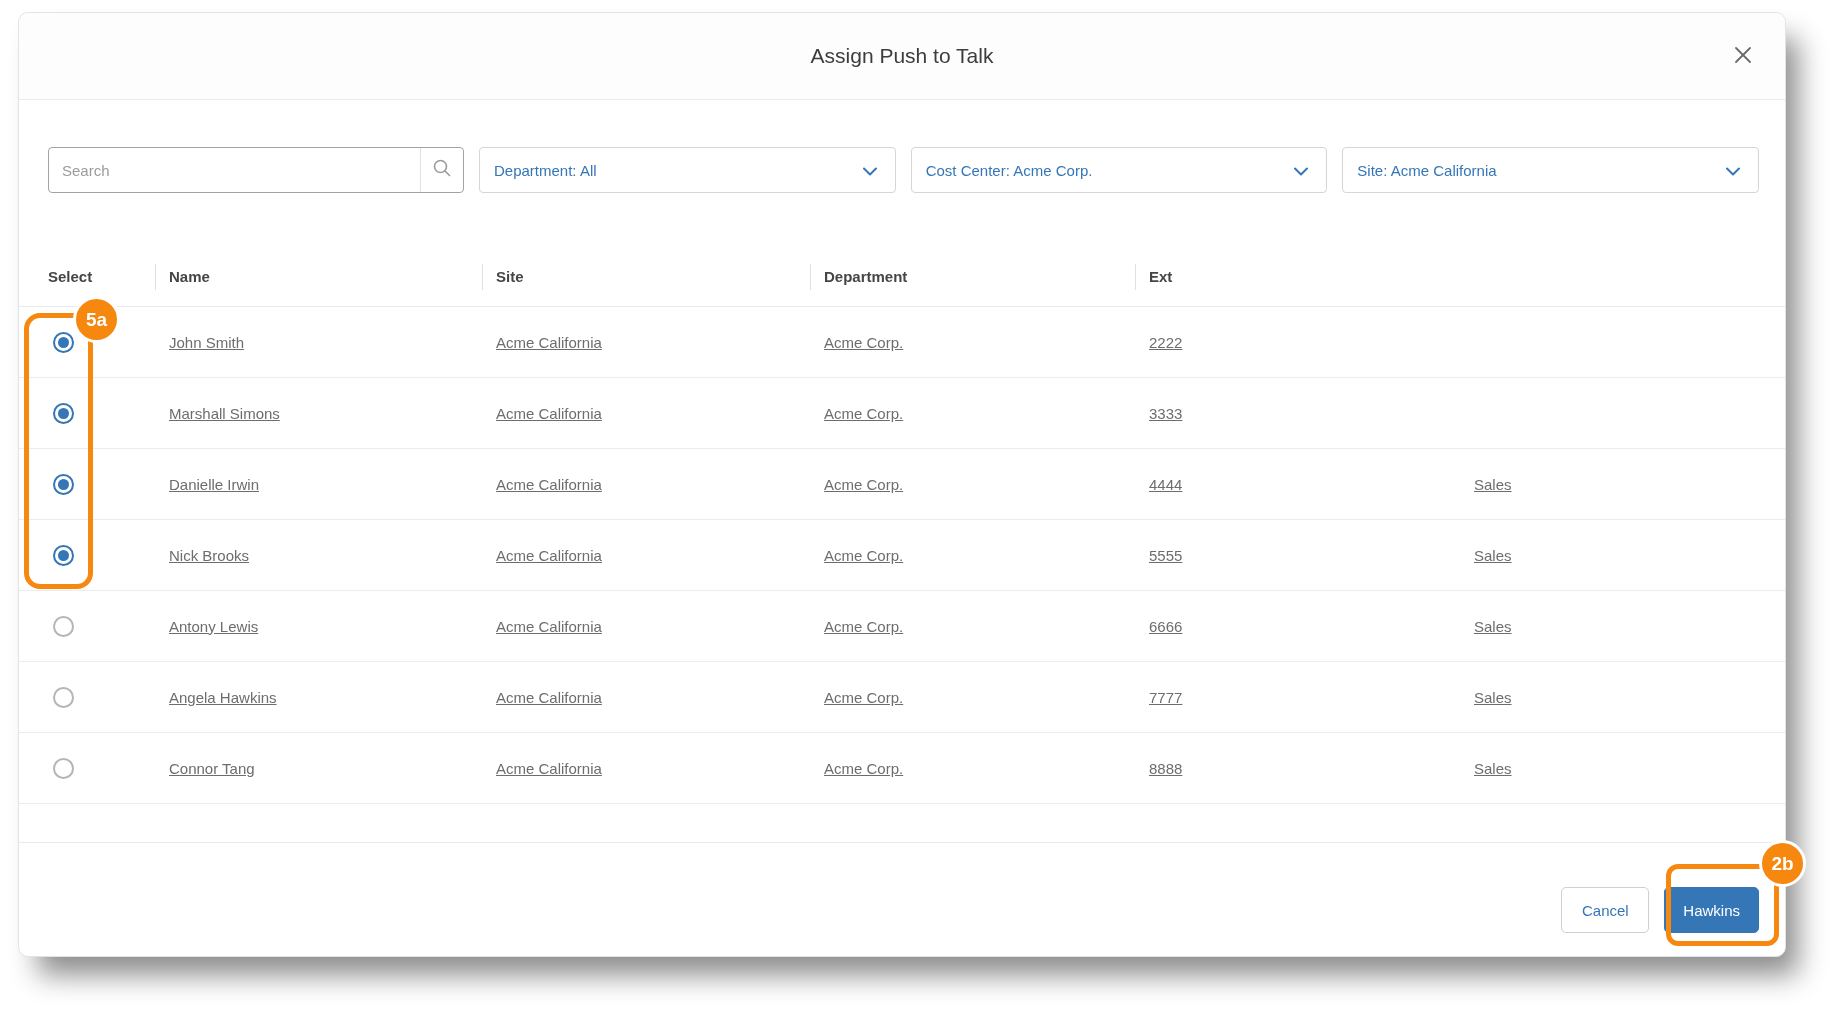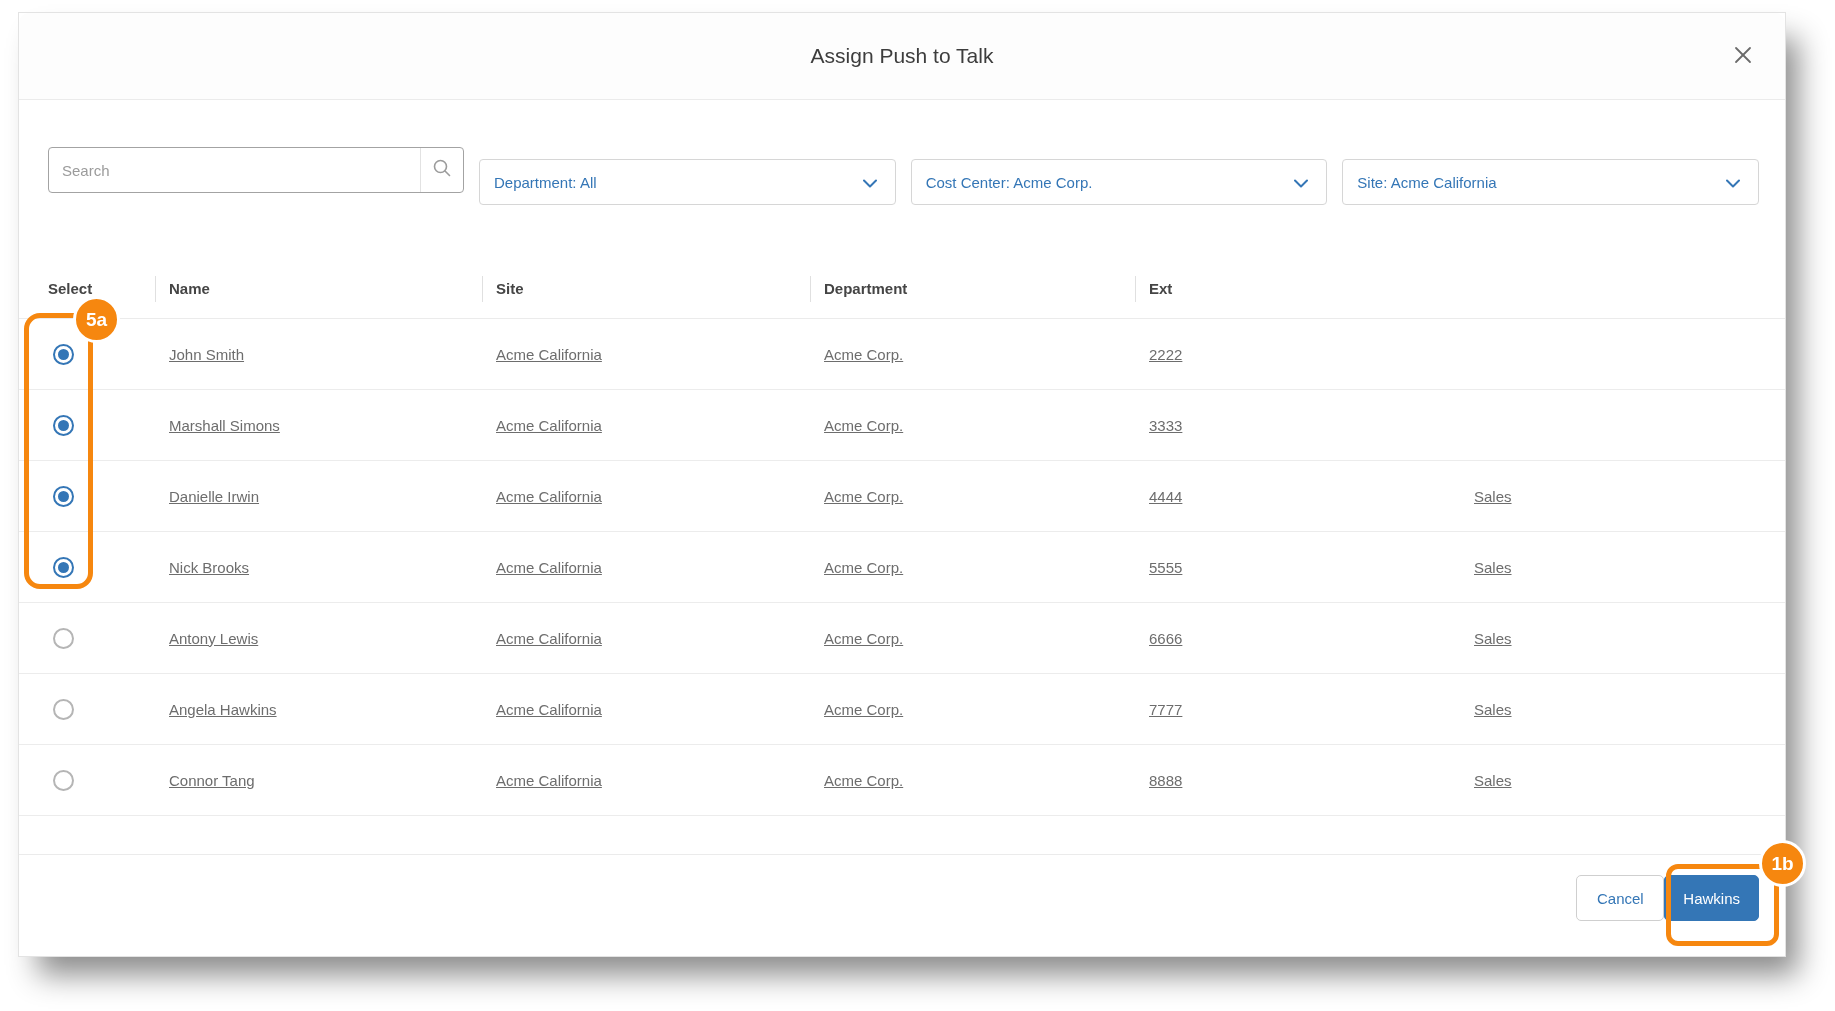--- a/index.html
+++ b/index.html
@@ -1,21 +1,21 @@
 <!DOCTYPE html>
 <html style="--accent: #3476B6; --orange: #F6870F;"><head>
 <meta charset="utf-8">
 <style>
   * { box-sizing: border-box; margin: 0; padding: 0; }
   html,body { width: 1835px; height: 1011px; background: #ffffff; overflow: hidden;
               font-family: "Liberation Sans", sans-serif; }
 
   .modal {
     position: absolute; left: 18px; top: 12px; width: 1768px; height: 945px;
-    background: #fff; border: 1px solid #e3e3e3; border-radius: 0;
+    background: #fff; border: 1px solid #e3e3e3; border-radius: 10px;
     box-shadow: 16px 22px 28px -4px rgba(0,0,0,0.45);
   }
 
   
   .modal-header {
     height: 87px; border-bottom: 1px solid #ebebeb; background: #fdfdfd;
     border-radius: 10px 10px 0 0;
     display: flex; align-items: center; justify-content: center; position: relative;
   }
   .modal-title { font-size: 21px; color: #3d3d3d; }
@@ -40,21 +40,20 @@
   .search-box input::placeholder { color: #9b9b9b; }
   .search-icon-wrap {
     width: 43px; border-left: 1px solid #e2e2e2;
     display: flex; align-items: center; justify-content: center;
   }
   .dropdown {
     flex: 1; height: 46px; border: 1px solid #d6d6d6; border-radius: 4px;
     display: flex; align-items: center; justify-content: space-between;
     padding: 0 18px 0 14px; font-size: 15px; color: var(--accent); cursor: pointer;
     background: #fff;
-    margin-top: 12px;
   }
 
   
   .grid {
     display: grid; grid-template-columns: 107px 327px 328px 325px 325px 1fr;
     padding: 0 42px 0 29px;
   }
   .table-head { margin-top: 54px; height: 60px; border-bottom: 1px solid #ebebeb; }
   .th {
     display: flex; align-items: center; font-size: 15px; font-weight: bold;
@@ -81,21 +80,21 @@
   .radio.selected::after {
     content: ""; position: absolute; left: 3px; top: 3px; right: 3px; bottom: 3px;
     border-radius: 50%; background: var(--accent);
   }
 
   
   .spacer { height: 38px; }
   .modal-footer {
     border-top: 1px solid #ebebeb; height: 106px;
     display: flex; align-items: flex-start; justify-content: flex-end;
-    padding: 20px 26px 0 0;
+    gap: 15px; padding: 44px 26px 0 0;
   }
   .btn {
     height: 46px; padding: 0 18px; border-radius: 5px; font-size: 15px;
     font-family: "Liberation Sans", sans-serif; cursor: pointer; min-width: 88px;
   }
   .btn-cancel { background: #fff; border: 1px solid #cfcfcf; color: var(--accent); }
   .btn-assign { background: var(--accent); border: 1px solid var(--accent); color: #fff; }
 
   
   .anno-rect {
@@ -255,15 +254,15 @@
   <div class="spacer"></div>
 
   <div class="modal-footer">
     <button class="btn btn-cancel">Cancel</button>
     <button class="btn btn-assign">Hawkins</button>
   </div>
 
   <div class="anno-rect anno-rect-a"></div>
   <div class="anno-badge anno-badge-a">5a</div>
   <div class="anno-rect anno-rect-b"></div>
-  <div class="anno-badge anno-badge-b">1b</div>
+  <div class="anno-badge anno-badge-b">2b</div>
 
 </div>
 
 </body></html>

